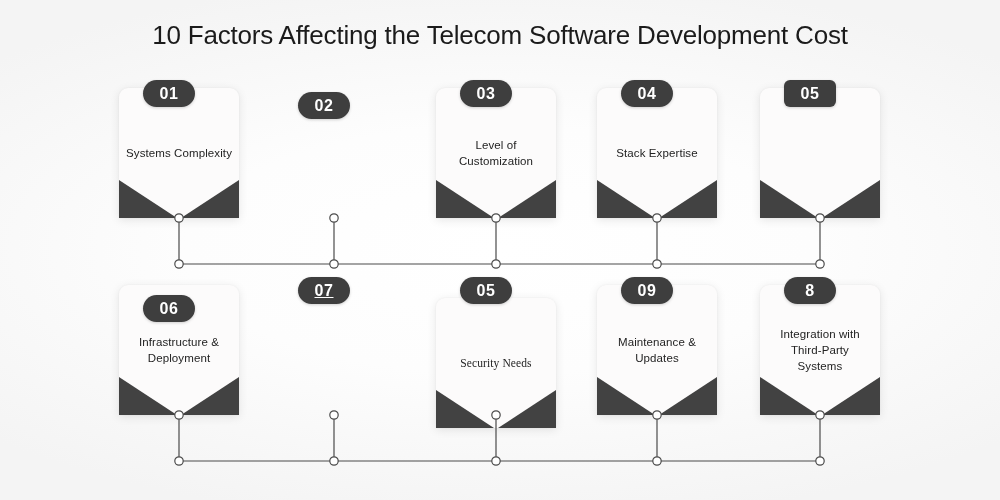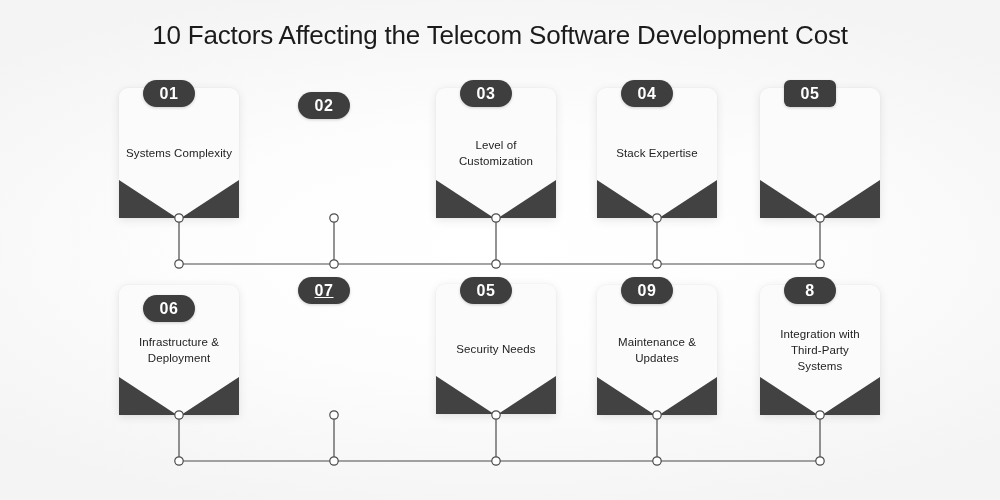--- a/index.html
+++ b/index.html
@@ -154,21 +154,21 @@
   <div class="card" style="left:119px; top:285px;">
     <div class="tri-left"></div>
     <div class="tri-right"></div>
     <div class="card-label">Infrastructure &amp;
 Deployment</div>
   </div>
   <div class="badge" style="left:143px; top:259px;margin-top:36px;">06</div>
 
   <div class="badge" style="left:298px; top:277px;text-decoration:underline;">07</div>
 
-  <div class="card" style="left:436px; top:284px;">
+  <div class="card" style="left:436px; top:298px;font-family:Liberation Serif, serif;">
     <div class="tri-left"></div>
     <div class="tri-right"></div>
     <div class="card-label">Security Needs</div>
   </div>
   <div class="badge" style="left:460px; top:277px;">05</div>
 
   <div class="card" style="left:597px; top:285px;">
     <div class="tri-left"></div>
     <div class="tri-right"></div>
     <div class="card-label">Maintenance &amp;

